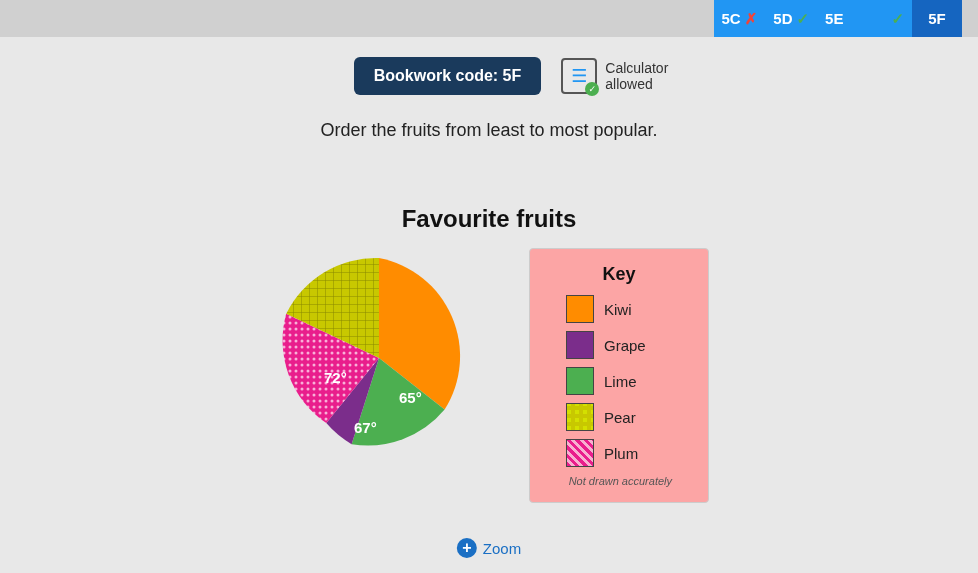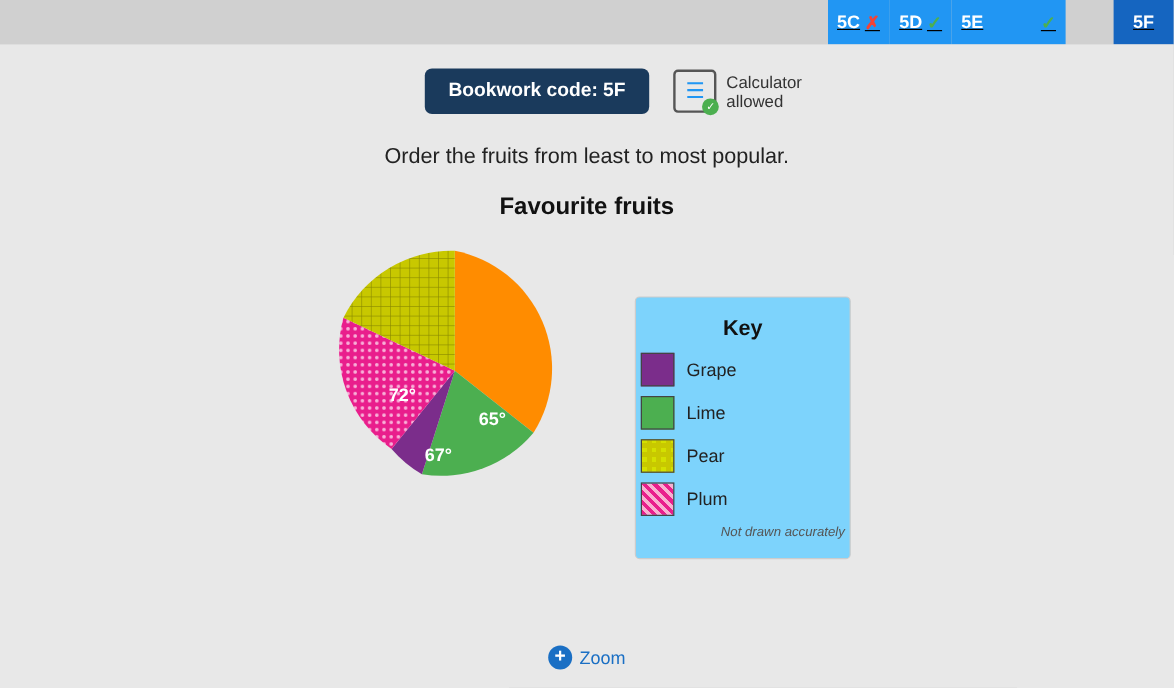--- a/index.html
+++ b/index.html
@@ -9,44 +9,43 @@
       width: 978px;
       height: 573px;
       overflow: hidden;
       position: relative;
     }
 
     
     .top-nav {
       position: absolute;
       top: 0;
-      right: 0;
+      right: 16px;
       display: flex;
       align-items: center;
       height: 37px;
-      text-decoration: underline;
     }
 
     .nav-tab {
       display: flex;
       align-items: center;
       justify-content: center;
       height: 37px;
       min-width: 50px;
       padding: 0 8px;
       font-size: 15px;
       font-weight: bold;
       cursor: pointer;
       color: white;
     }
 
     .nav-tab-5c { background: #2196F3; }
     .nav-tab-5d { background: #2196F3; justify-content: space-between; }
     .nav-tab-5e { background: #2196F3; gap: 44px; }
-    .nav-tab-5f { background: #1565C0; margin-left: 40px; }
+    .nav-tab-5f { background: #1565C0; }
     .nav-tab-summary { background: #0a3d6b; min-width: 115px; }
 
     .nav-tab .check { color: #4caf50; margin-left: 4px; }
     .nav-tab .cross { color: #f44336; margin-left: 4px; }
 
     
     .main-content {
       position: absolute;
       top: 37px;
       left: 0;
@@ -116,48 +115,48 @@
     
     .question-text {
       font-size: 18px;
       color: #222;
       margin-bottom: 20px;
       text-align: center;
     }
 
     
     .chart-title {
-      font-size: 20px;
+      font-size: 24px;
       font-weight: bold;
       color: #111;
       margin-bottom: 15px;
+      margin-top: 44px;
     }
 
     
     .chart-area {
       display: flex;
       align-items: flex-start;
       gap: 40px;
     }
 
     
     .pie-container {
       width: 220px;
       height: 220px;
       position: relative;
     }
 
     
     .key-box {
-      background: #7dd3fc;
+      background: #fca5a5;
       border: 1px solid #ccc;
       border-radius: 4px;
-      padding: 15px 4px;
+      padding: 15px 36px;
       min-width: 180px;
-      margin-top: 48px;
     }
 
     .key-title {
       font-size: 18px;
       font-weight: bold;
       color: #111;
       text-align: center;
       margin-bottom: 10px;
     }
 
@@ -316,20 +315,24 @@
         <text x="55" y="135" fill="white" font-size="15" font-weight="bold">72°</text>
         <text x="130" y="155" fill="white" font-size="15" font-weight="bold">65°</text>
         <text x="85" y="185" fill="white" font-size="15" font-weight="bold">67°</text>
       </svg>
     </div>
 
     <div class="key-box">
       <div class="key-title">Key</div>
 
       <div class="key-item">
+        <div class="key-swatch key-swatch-kiwi"></div>
+        <span>Kiwi</span>
+      </div>
+      <div class="key-item">
         <div class="key-swatch key-swatch-grape"></div>
         <span>Grape</span>
       </div>
       <div class="key-item">
         <div class="key-swatch key-swatch-lime"></div>
         <span>Lime</span>
       </div>
       <div class="key-item">
         <div class="key-swatch key-swatch-pear"></div>
         <span>Pear</span>

